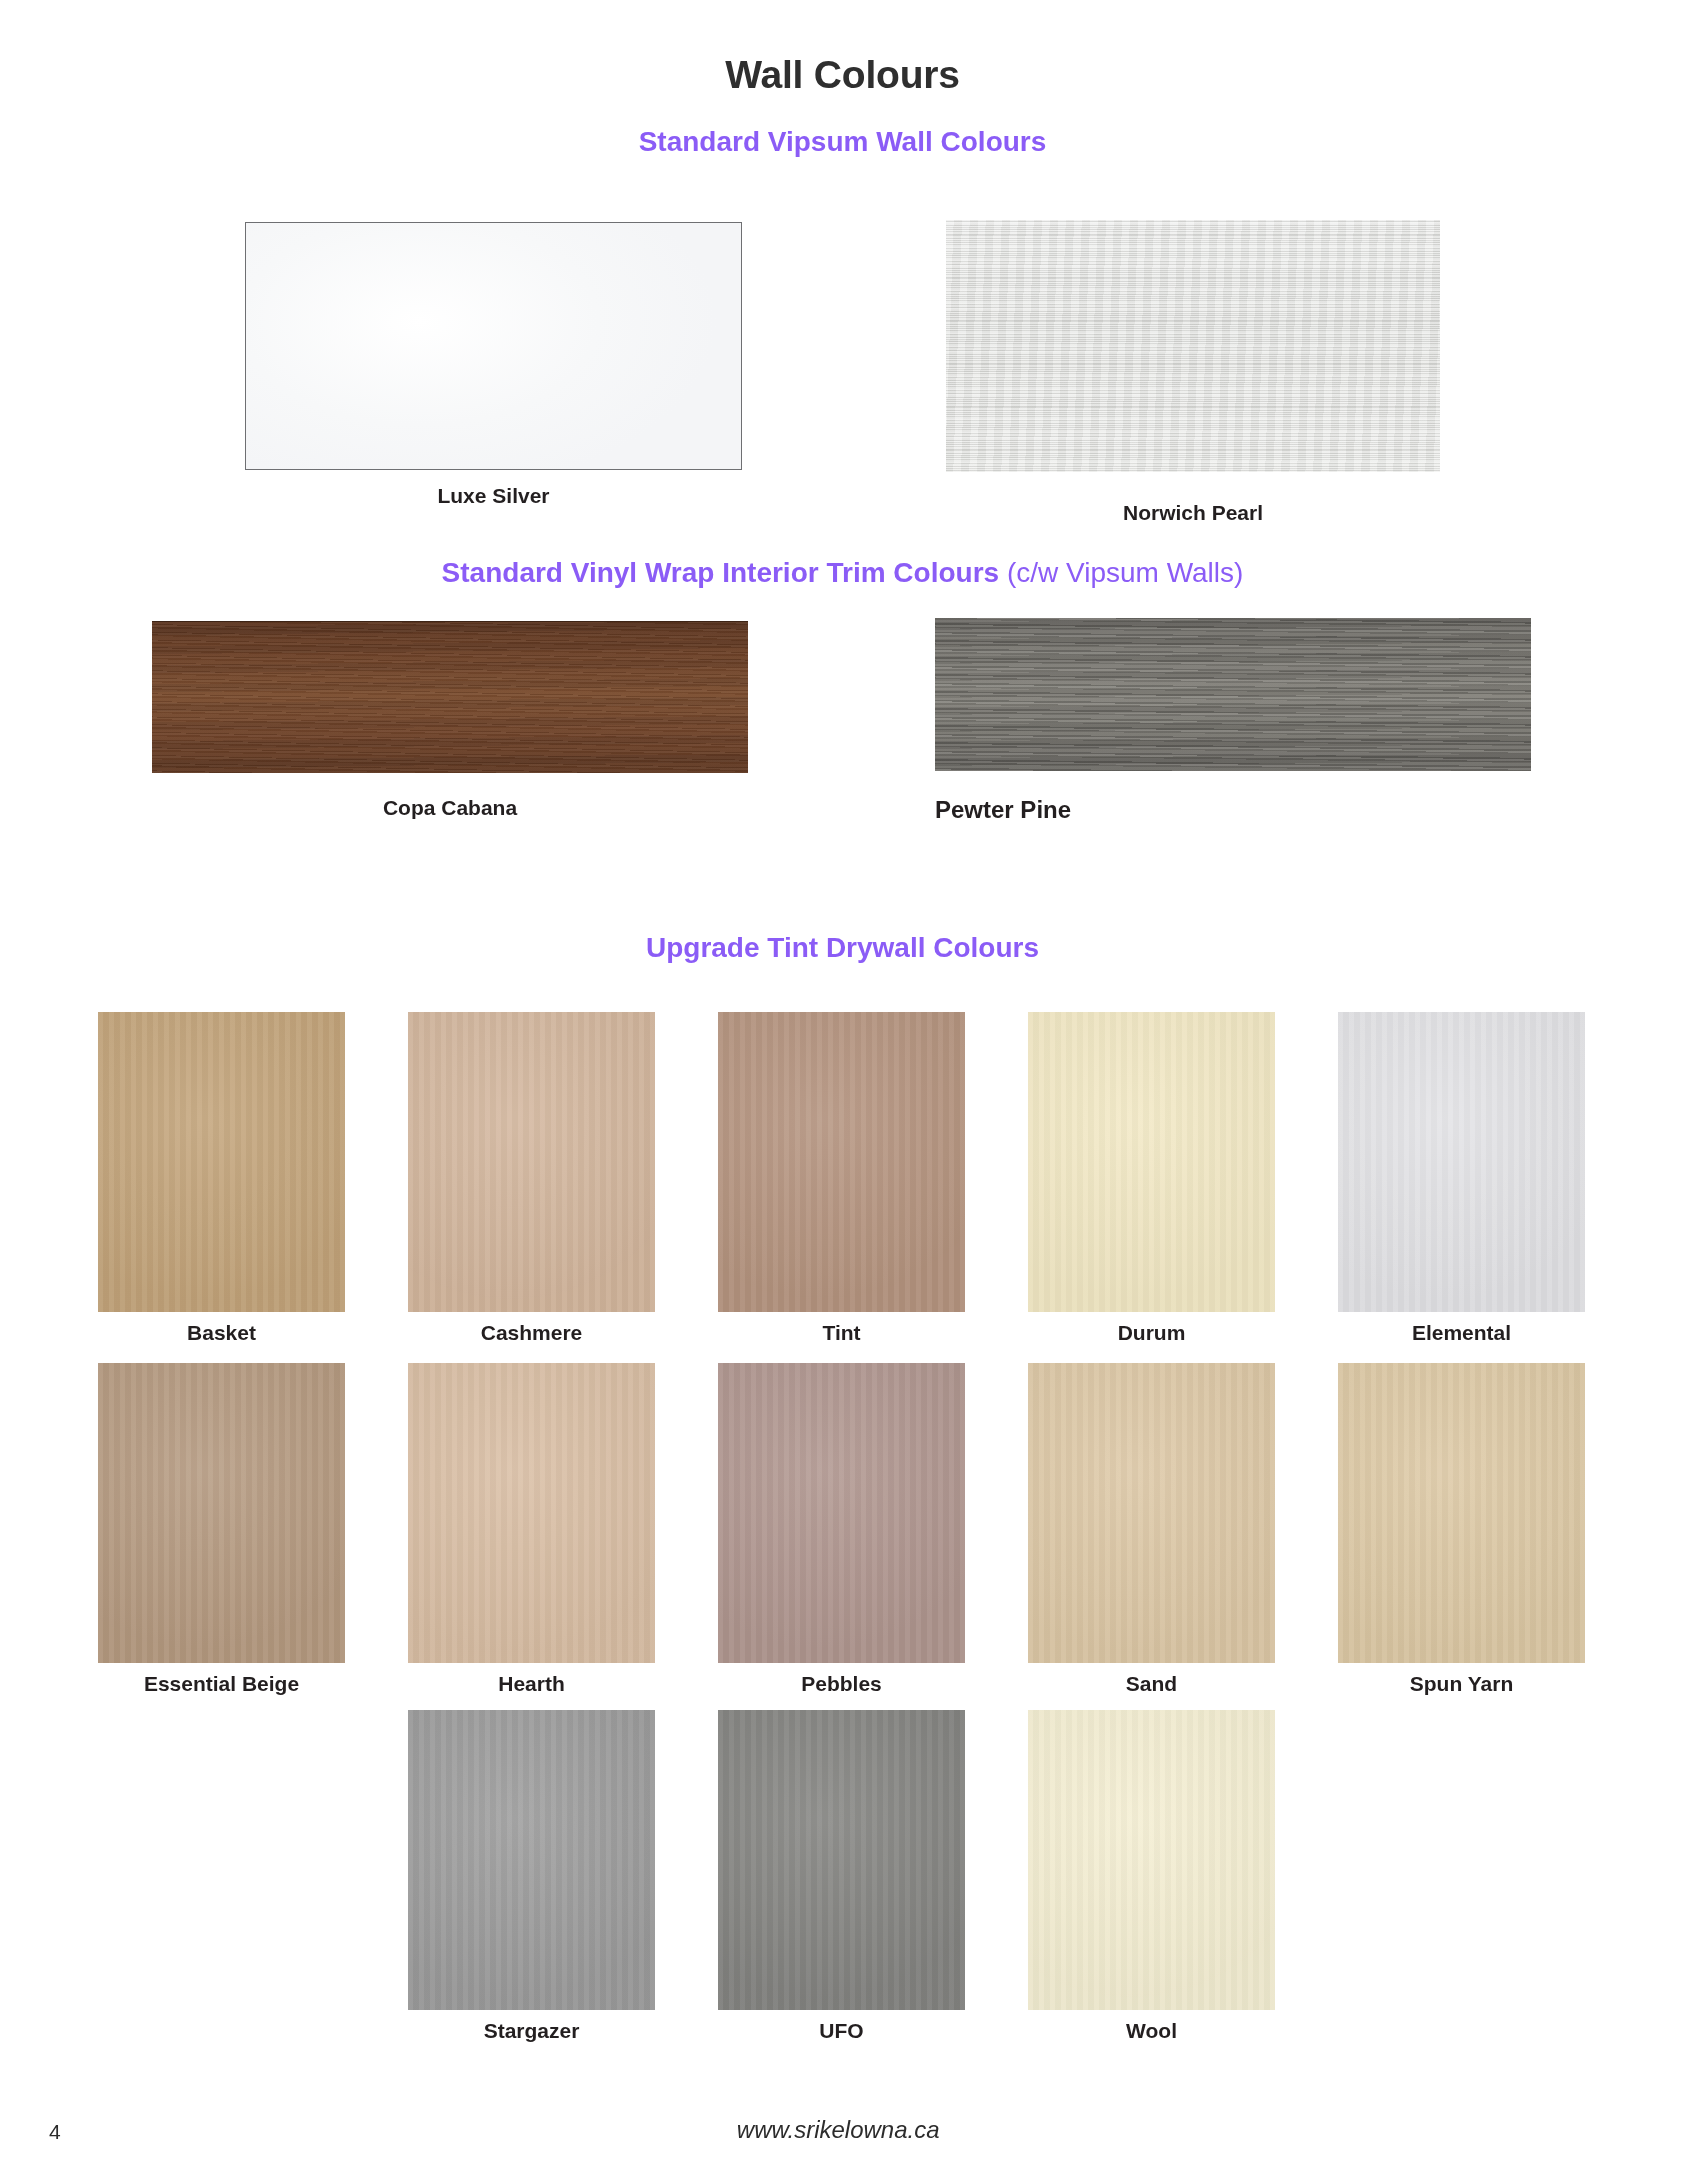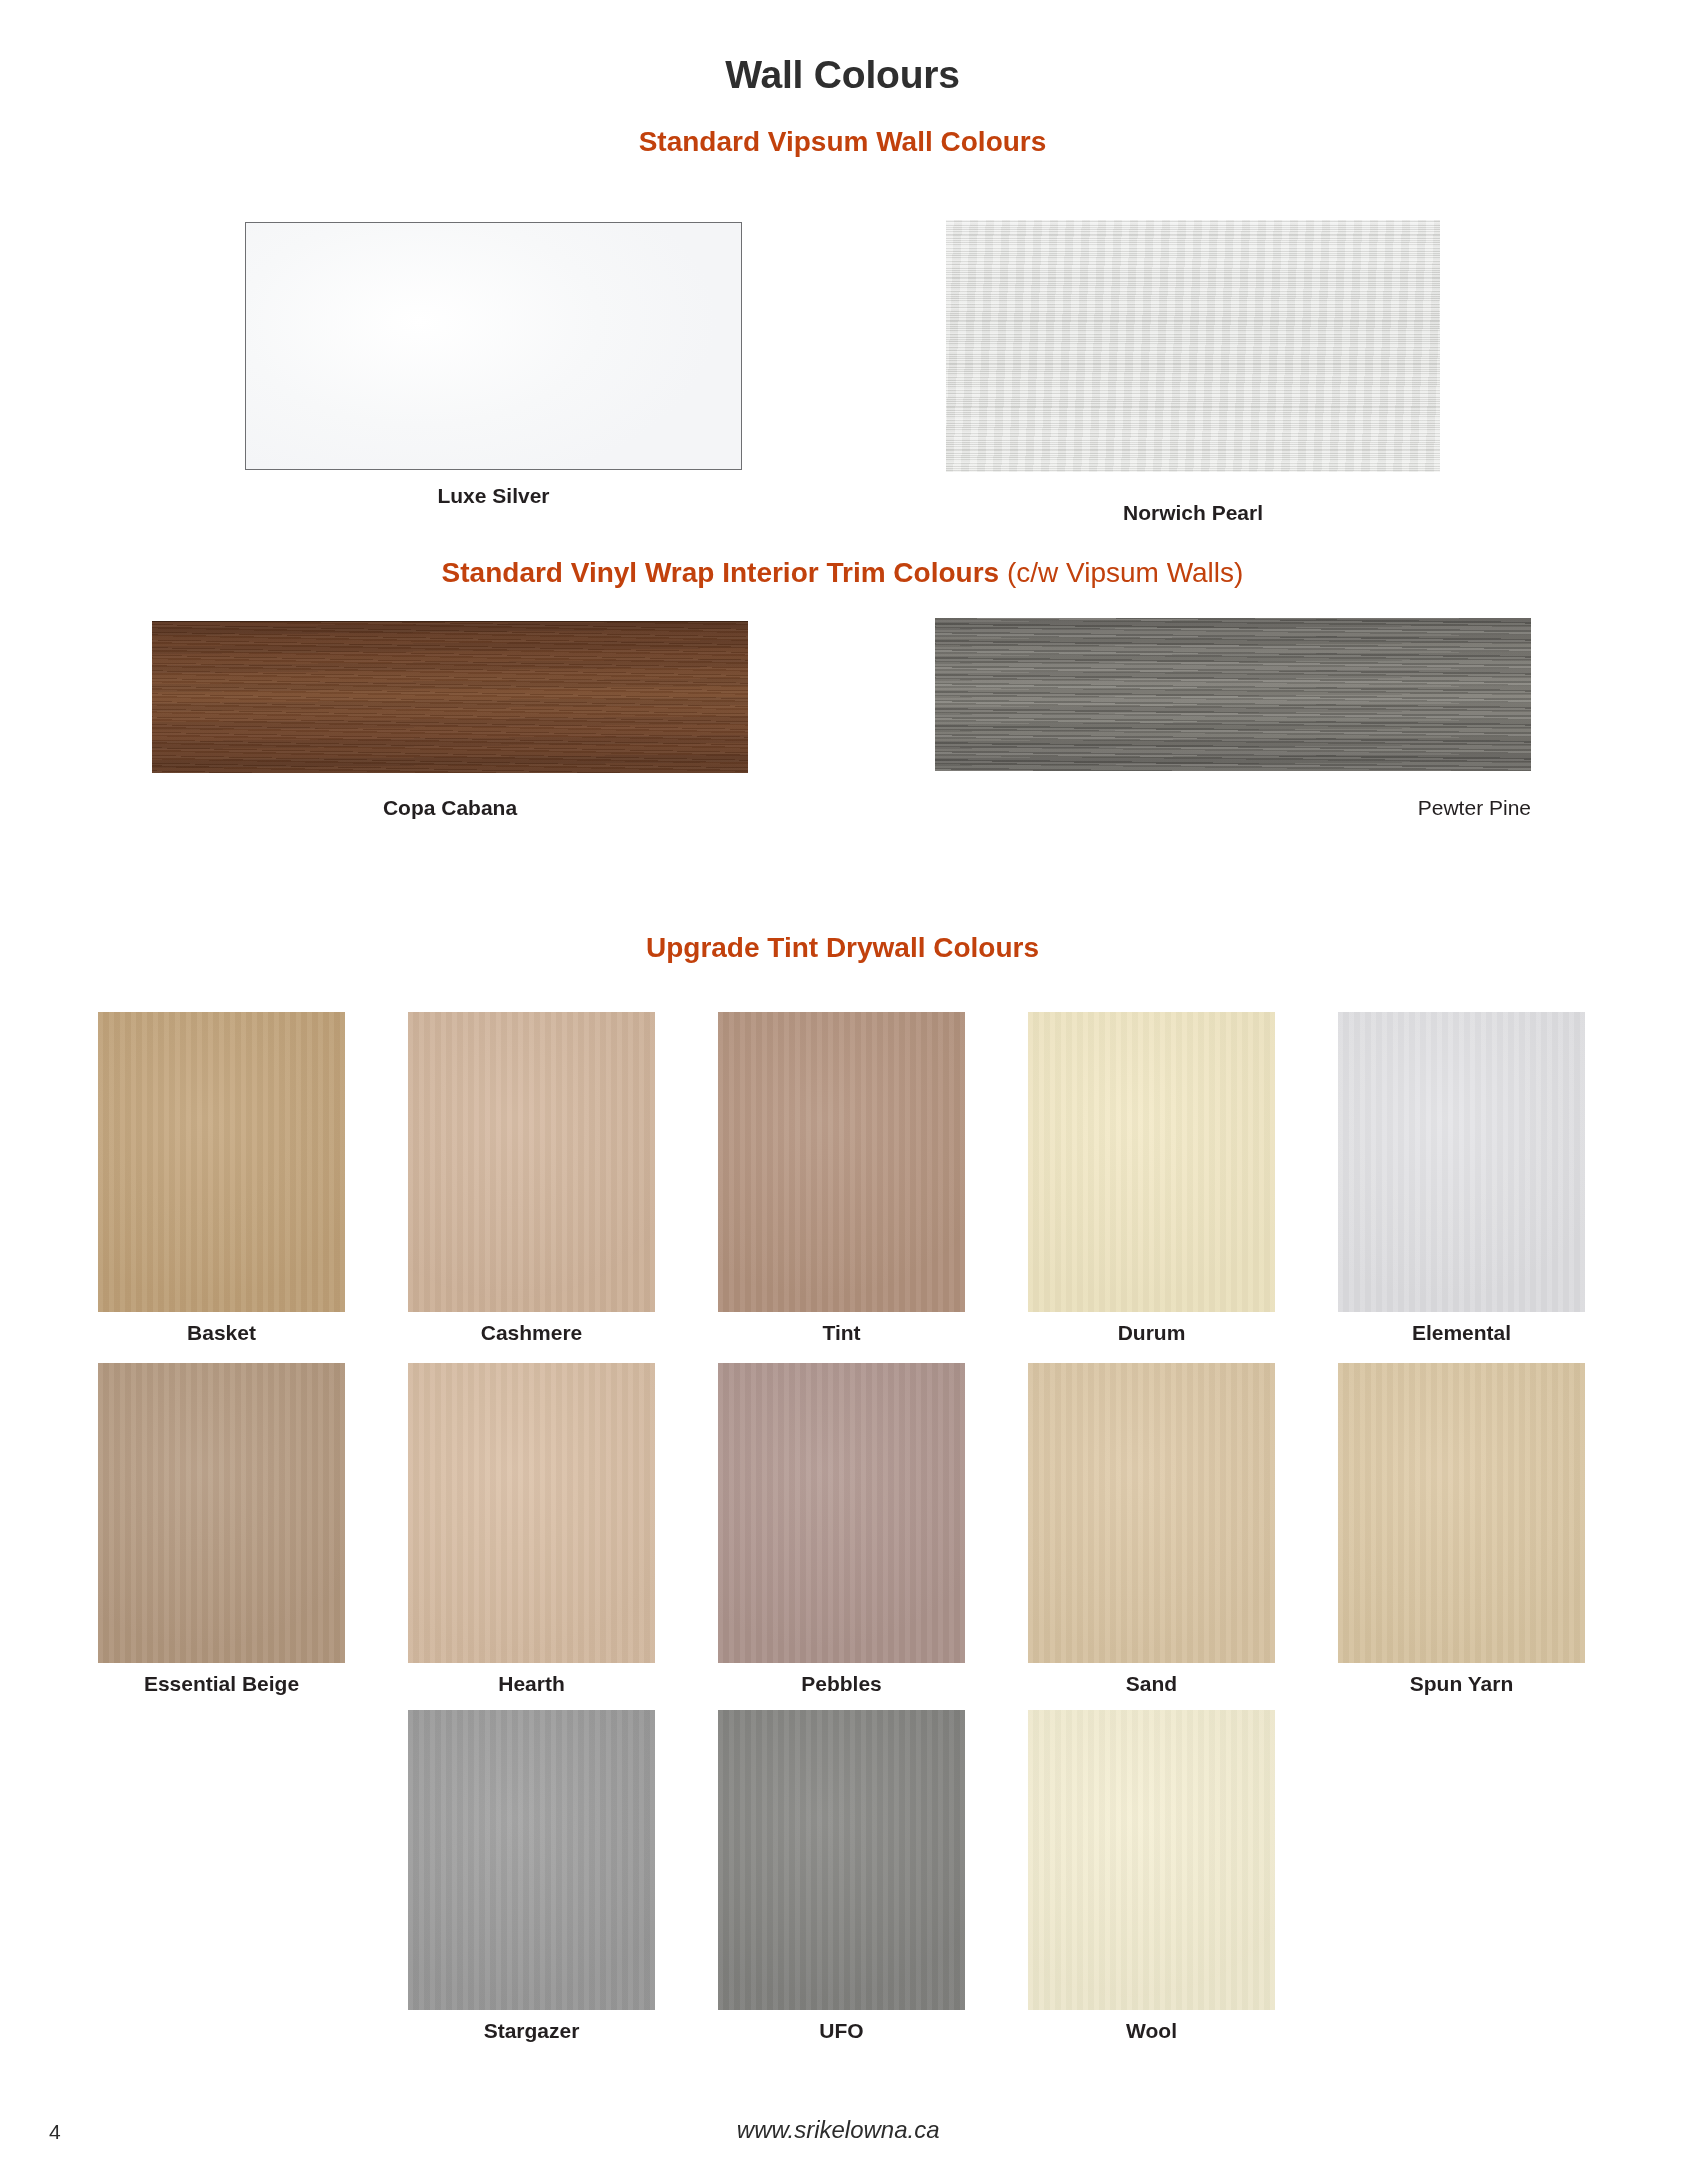--- a/index.html
+++ b/index.html
@@ -27,21 +27,21 @@
     font-weight: bold;
     color: #2f2f2f;
     letter-spacing: -0.2px;
   }
   .section-head {
     position: absolute;
     left: 0; right: 0;
     text-align: center;
     font-size: 28px;
     font-weight: bold;
-    color: #c2410c;
+    color: #8b5cf6;
     white-space: nowrap;
   }
   .section-head.s1 { top: 126px; }
   .section-head.s2 { top: 557px; }
   .section-head.s3 { top: 932px; }
   .section-head .paren-normal { font-weight: bold; }
   .section-head .paren-italic {
     font-weight: normal;
   }
   .vip-chip {
@@ -113,22 +113,22 @@
       repeating-linear-gradient(0.7deg,
         rgba(255,255,255,0.13) 0px, rgba(255,255,255,0.13) 1.7px,
         rgba(55,55,55,0.22) 1.7px, rgba(55,55,55,0.22) 3.4px,
         rgba(255,255,255,0.07) 3.4px, rgba(255,255,255,0.07) 6.8px,
         rgba(70,70,70,0.15) 6.8px, rgba(70,70,70,0.15) 8.5px),
       repeating-linear-gradient(-0.4deg,
         rgba(160,158,152,0.16) 0px, rgba(160,158,152,0.16) 9.4px,
         rgba(64,63,60,0.14) 9.4px, rgba(64,63,60,0.14) 17px),
       linear-gradient(180deg, #63615c 0%, #6f6d67 22%, #7b7972 50%, #6c6a64 76%, #5f5d58 100%);
   }
-  #lbl-pewter { position: absolute; left: 935px; top: 796px; width: 596px; text-align:right;
-                font-size: 21px; font-weight: normal; white-space: nowrap; }
+  #lbl-pewter { position: absolute; left: 935px; top: 796px; width: 596px; text-align:left;
+                font-size: 24px; font-weight: bold; white-space: nowrap; }
 
   
   .grid-cell { position: absolute; }
   .grid-chip {
     position: absolute;
     left: 0; top: 0;
     width: 247px;
     height: 300px;
   }
   .grid-chip::after {

